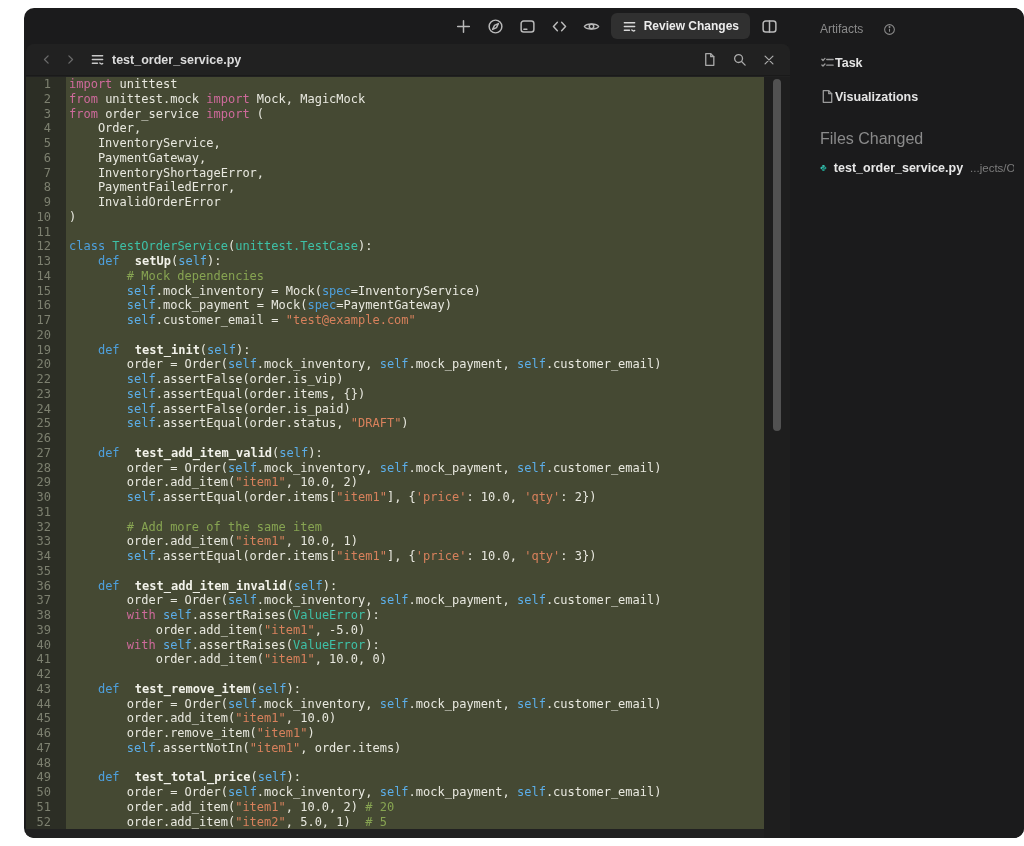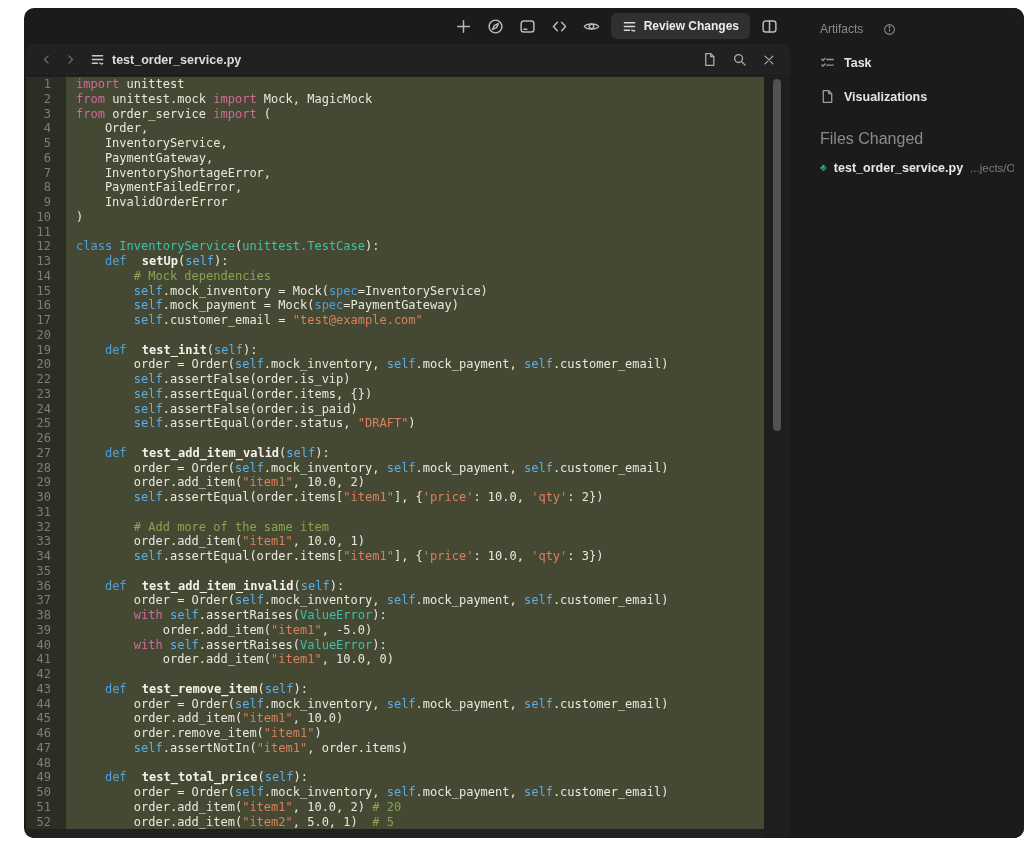--- a/index.html
+++ b/index.html
@@ -37,40 +37,40 @@
   .tab-actions .tbtn { width:18px; height:18px; }
   .tab-actions svg { stroke:#a9a9a9; }
 
   
   .code-area { position:absolute; left:0; right:0; top:33px; bottom:0; display:flex; overflow:hidden; }
   .code-scroll { flex:1; overflow:hidden; }
   .code-line { display:flex; line-height:14.75px; font-family:"DejaVu Sans Mono", monospace;
                font-size:12px; white-space:pre; }
   .ln { flex:0 0 40px; width:40px; text-align:right; padding-right:15px;
         background:#2c2e25; color:#7d8070; user-select:none; }
-  .lc { flex:1; background:var(--diff-added-bg); color:var(--plain); padding-left:10px; }
+  .lc { flex:1; background:var(--diff-added-bg); color:var(--plain); padding-left:3px; }
   .scroll-track { flex:0 0 26px; background:#1e1e1e; position:relative; }
   .scroll-thumb { position:absolute; left:9px; top:2px; width:8px; height:352px;
                   background:#525252; border-radius:4px; }
 
   .tok-kw  { color:var(--keyword-pink); }
   .tok-def { color:var(--keyword-blue); }
   .tok-slf { color:var(--self-blue); }
   .tok-cls { color:var(--class-teal); }
   .tok-str { color:var(--string-orange); }
   .tok-cmt { color:var(--comment-green); }
   .tok-fn  { color:#f2f2ea; font-weight:700;margin-left:8px; }
   .tok-pl  { color:var(--plain); }
 
   
   .sidebar { position:absolute; left:774px; top:0; width:226px; bottom:0;
              background:#1b1b1c; padding:14px 10px 0 22px; }
   .sb-title-row { display:flex; align-items:center; gap:20px; color:#8b8b8b; font-size:12px; }
   .sb-title-row svg { stroke:#8b8b8b; fill:none; stroke-width:1.3; }
-  .sb-item { display:flex; align-items:flex-end; gap:9px; margin-top:19px; cursor:pointer; }
+  .sb-item { display:flex; align-items:flex-end; margin-top:19px; cursor:pointer; }
   .sb-item svg { stroke:#9a9a9a; fill:none; stroke-width:1.4; stroke-linecap:round; stroke-linejoin:round; }
   .sb-item-label { color:#e4e4e4; font-size:12.5px; font-weight:700; }
   .sb-section { margin-top:26px; color:#8b8b8b; font-size:16px; }
   .sb-file { display:flex; align-items:center; gap:7px; margin-top:13px; cursor:pointer; }
   .sb-file-name { color:#e8e8e8; font-size:12.5px; font-weight:700; white-space:nowrap; }
   .sb-file-path { color:#7d7d7d; font-size:11.5px; white-space:nowrap; overflow:hidden; }
 </style>
 </head>
 <body>
 
@@ -165,21 +165,21 @@
           <div class="code-line"><span class="ln">2</span><span class="lc"><span class="tok-kw">from</span><span class="tok-pl"> unittest.mock </span><span class="tok-kw">import</span><span class="tok-pl"> Mock, MagicMock</span></span></div>
           <div class="code-line"><span class="ln">3</span><span class="lc"><span class="tok-kw">from</span><span class="tok-pl"> order_service </span><span class="tok-kw">import</span><span class="tok-pl"> (</span></span></div>
           <div class="code-line"><span class="ln">4</span><span class="lc"><span class="tok-pl">    Order,</span></span></div>
           <div class="code-line"><span class="ln">5</span><span class="lc"><span class="tok-pl">    InventoryService,</span></span></div>
           <div class="code-line"><span class="ln">6</span><span class="lc"><span class="tok-pl">    PaymentGateway,</span></span></div>
           <div class="code-line"><span class="ln">7</span><span class="lc"><span class="tok-pl">    InventoryShortageError,</span></span></div>
           <div class="code-line"><span class="ln">8</span><span class="lc"><span class="tok-pl">    PaymentFailedError,</span></span></div>
           <div class="code-line"><span class="ln">9</span><span class="lc"><span class="tok-pl">    InvalidOrderError</span></span></div>
           <div class="code-line"><span class="ln">10</span><span class="lc"><span class="tok-pl">)</span></span></div>
           <div class="code-line"><span class="ln">11</span><span class="lc"></span></div>
-          <div class="code-line"><span class="ln">12</span><span class="lc"><span class="tok-def">class</span><span class="tok-pl"> </span><span class="tok-cls">InventoryService</span><span class="tok-pl">(</span><span class="tok-cls">unittest.TestCase</span><span class="tok-pl">):</span></span></div>
+          <div class="code-line"><span class="ln">12</span><span class="lc"><span class="tok-def">class</span><span class="tok-pl"> </span><span class="tok-cls">TestOrderService</span><span class="tok-pl">(</span><span class="tok-cls">unittest.TestCase</span><span class="tok-pl">):</span></span></div>
           <div class="code-line"><span class="ln">13</span><span class="lc"><span class="tok-pl">    </span><span class="tok-def">def</span><span class="tok-pl"> </span><span class="tok-fn">setUp</span><span class="tok-pl">(</span><span class="tok-slf">self</span><span class="tok-pl">):</span></span></div>
           <div class="code-line"><span class="ln">14</span><span class="lc"><span class="tok-pl">        </span><span class="tok-cmt"># Mock dependencies</span></span></div>
           <div class="code-line"><span class="ln">15</span><span class="lc"><span class="tok-pl">        </span><span class="tok-slf">self</span><span class="tok-pl">.mock_inventory = Mock(</span><span class="tok-def">spec</span><span class="tok-pl">=InventoryService)</span></span></div>
           <div class="code-line"><span class="ln">16</span><span class="lc"><span class="tok-pl">        </span><span class="tok-slf">self</span><span class="tok-pl">.mock_payment = Mock(</span><span class="tok-def">spec</span><span class="tok-pl">=PaymentGateway)</span></span></div>
           <div class="code-line"><span class="ln">17</span><span class="lc"><span class="tok-pl">        </span><span class="tok-slf">self</span><span class="tok-pl">.customer_email = </span><span class="tok-str">"test@example.com"</span></span></div>
           <div class="code-line"><span class="ln">20</span><span class="lc"></span></div>
           <div class="code-line"><span class="ln">19</span><span class="lc"><span class="tok-pl">    </span><span class="tok-def">def</span><span class="tok-pl"> </span><span class="tok-fn">test_init</span><span class="tok-pl">(</span><span class="tok-slf">self</span><span class="tok-pl">):</span></span></div>
           <div class="code-line"><span class="ln">20</span><span class="lc"><span class="tok-pl">        order = Order(</span><span class="tok-slf">self</span><span class="tok-pl">.mock_inventory, </span><span class="tok-slf">self</span><span class="tok-pl">.mock_payment, </span><span class="tok-slf">self</span><span class="tok-pl">.customer_email)</span></span></div>
           <div class="code-line"><span class="ln">22</span><span class="lc"><span class="tok-pl">        </span><span class="tok-slf">self</span><span class="tok-pl">.assertFalse(order.is_vip)</span></span></div>
           <div class="code-line"><span class="ln">23</span><span class="lc"><span class="tok-pl">        </span><span class="tok-slf">self</span><span class="tok-pl">.assertEqual(order.items, {})</span></span></div>

